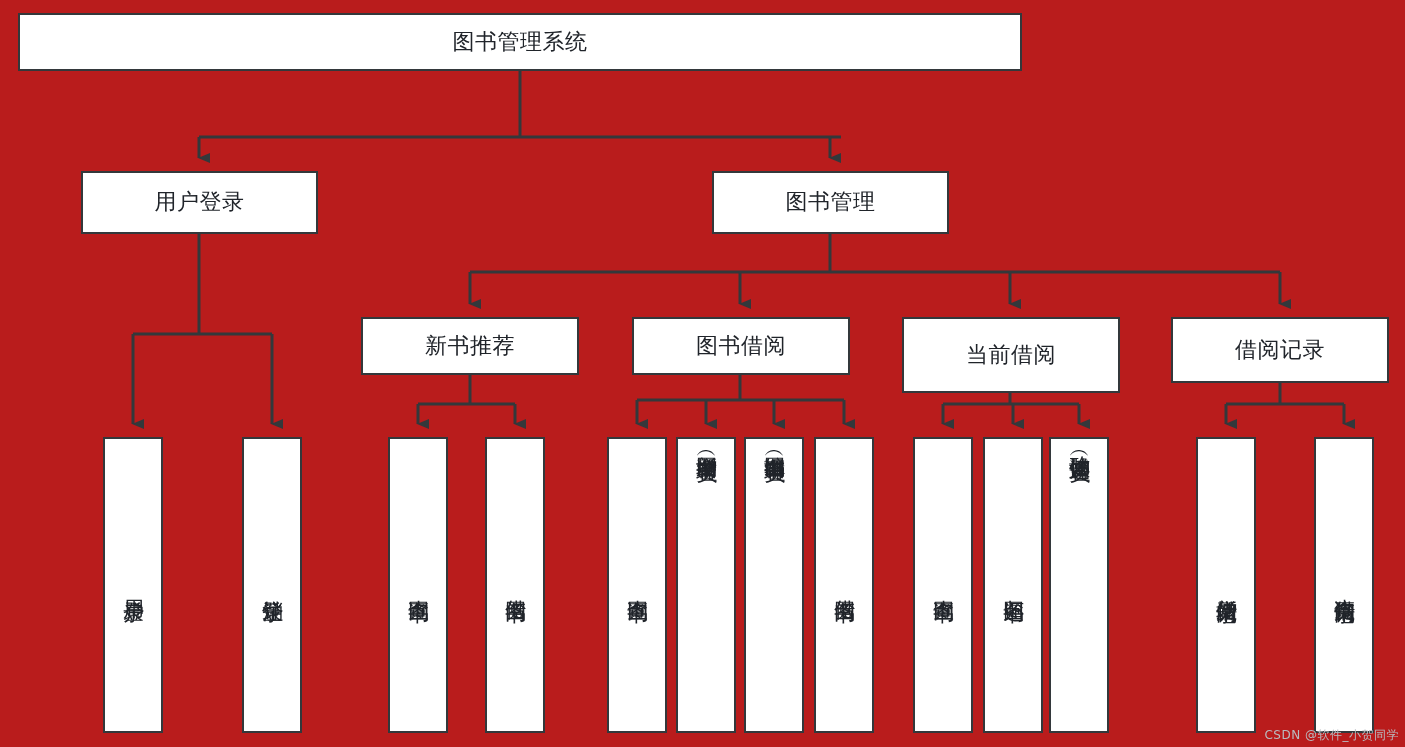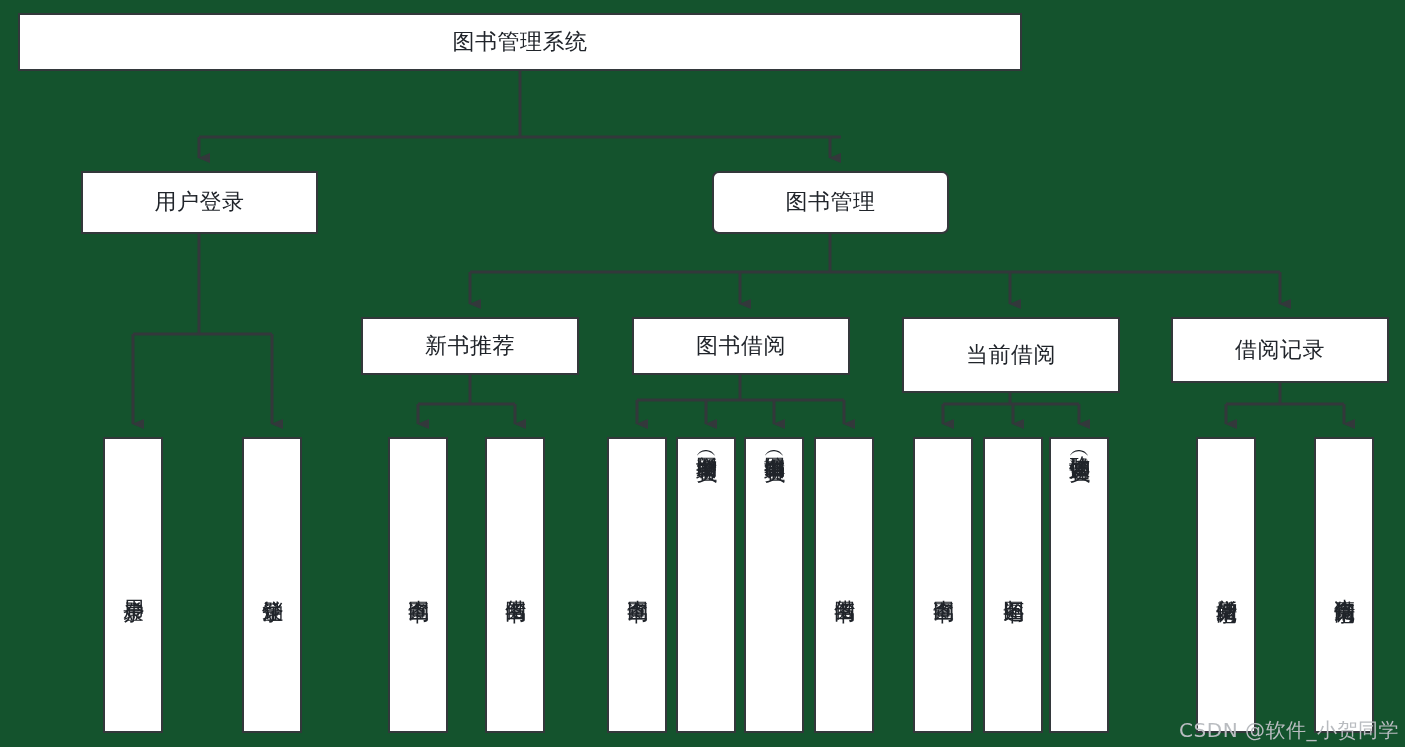--- a/index.html
+++ b/index.html
@@ -7,21 +7,21 @@
     padding: 0;
     background: #ffffff;
   }
   body {
     font-family: "DejaVu Sans", "Liberation Sans", sans-serif;
   }
   #diagram-root {
     position: relative;
     width: 1405px;
     height: 747px;
-    background: #14532d;
+    background: #b91c1c;
     overflow: hidden;
   }
   #diagram-svg {
     position: absolute;
     left: 0;
     top: 0;
     width: 1405px;
     height: 747px;
   }
   .node-box {
@@ -62,21 +62,21 @@
     margin-top: 0;
   }
   .leaf-center .node-label-v {
     margin-top: auto;
     margin-bottom: auto;
   }
   #watermark {
     position: absolute;
     right: 6px;
     bottom: 3px;
-    font-size: 20px;
+    font-size: 12px;
     color: #b9bcc0;
     white-space: nowrap;
     letter-spacing: 0.5px;
   }
 </style>
 </head>
 <body>
 
 <div id="diagram-root">
 
@@ -143,21 +143,21 @@
   </svg>
 
   <div class="node-box root" style="left:18px; top:13px; width:1004px; height:58px;">
     <span class="node-label-h">图书管理系统</span>
   </div>
 
   <div class="node-box" style="left:81px; top:171px; width:237px; height:63px;">
     <span class="node-label-h">用户登录</span>
   </div>
 
-  <div class="node-box" style="left:712px; top:171px; width:237px; height:63px;border-radius:7px;">
+  <div class="node-box" style="left:712px; top:171px; width:237px; height:63px;">
     <span class="node-label-h">图书管理</span>
   </div>
 
   <div class="node-box" style="left:361px; top:317px; width:218px; height:58px;">
     <span class="node-label-h">新书推荐</span>
   </div>
 
   <div class="node-box" style="left:632px; top:317px; width:218px; height:58px;">
     <span class="node-label-h">图书借阅</span>
   </div>

